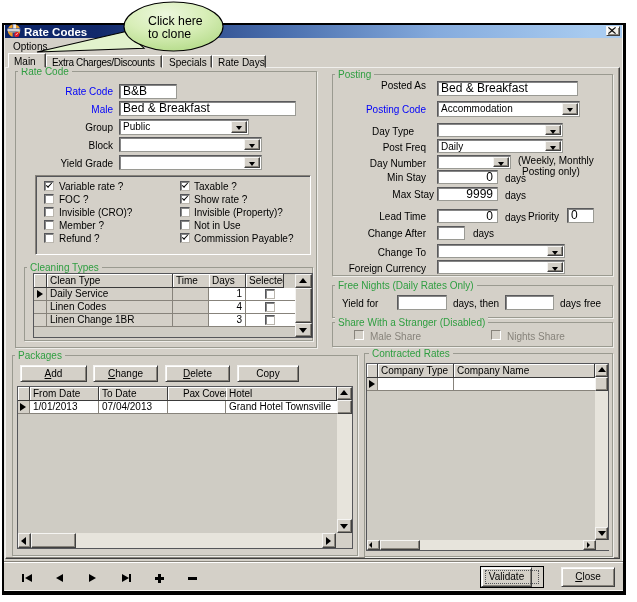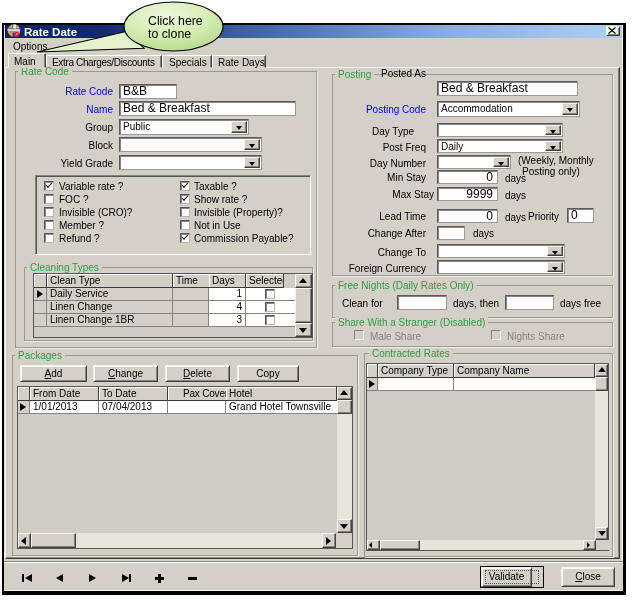--- a/index.html
+++ b/index.html
@@ -32,21 +32,21 @@
 <svg class="a" style="left:7px;top:24px" width="14" height="13" viewBox="0 0 14 13">
  <circle cx="7" cy="6.5" r="6.3" fill="#ef9f29"></circle>
  <rect x="5.6" y="0" width="2.6" height="13" fill="#25418f"></rect>
  <rect x="0" y="4.2" width="14" height="2.4" fill="#25418f"></rect>
  <rect x="6.2" y="0.5" width="2.8" height="4" fill="#ececec"></rect>
  <path d="M0.5 4.8 L12.5 4.8 L13 7.2 L9 8.2 L4 8.2 L0.5 7 Z" fill="#d4d4d4"></path>
  <path d="M1.5 7 L12 7 L10.5 8.6 L3.5 8.6 Z" fill="#8f959d"></path>
  <circle cx="9.8" cy="10.4" r="2.5" fill="#dd1222"></circle>
  <path d="M8.6 10.9 L10.9 9.4" stroke="#fff" stroke-width="0.8" fill="none"></path>
 </svg>
-<div class="t" style="left:24px;top:26px;color:#fff;font-weight:bold;font-size:11.5px">Rate Date</div>
+<div class="t" style="left:24px;top:26px;color:#fff;font-weight:bold;font-size:11.5px">Rate Codes</div>
 <div class="btn" style="left:606px;top:26px;width:14px;height:10px;background:#f1efe9"></div>
 <svg class="a" style="left:608px;top:27px" width="8" height="7" viewBox="0 0 8 7">
     <path d="M0.8 0 L4 2.6 L7.2 0 L8 0.8 L4.9 3.5 L8 6.2 L7.2 7 L4 4.4 L0.8 7 L0 6.2 L3.1 3.5 L0 0.8 Z" fill="#111"></path>
   </svg>
 
 <div class="t" style="left:13px;top:41px">Options</div>
 
 <div class="a" style="left:5px;top:67px;width:615px;height:492px;background:#d4d0c8;border:1px solid;border-color:#f0efec #404040 #404040 #f0efec;box-shadow:inset -1px -1px 0 #87837b"></div>
 
 <div class="a" style="left:8px;top:53px;width:38px;height:15px;background:#d4d0c8;border:1px solid;border-color:#fff #404040 #d4d0c8 #fff;box-shadow:inset -1px 0 0 #87837b;z-index:3"></div>
@@ -55,21 +55,21 @@
 <div class="t" style="left:52px;top:57px;letter-spacing:-0.35px">Extra Charges/Discounts</div>
 <div class="a" style="left:162px;top:55px;width:50px;height:13px;background:#d4d0c8;border:1px solid;border-color:#fff #404040 transparent #fff;box-shadow:inset -1px 0 0 #87837b"></div>
 <div class="t" style="left:169px;top:57px">Specials</div>
 <div class="a" style="left:212px;top:55px;width:54px;height:13px;background:#d4d0c8;border:1px solid;border-color:#fff #404040 transparent #fff;box-shadow:inset -1px 0 0 #87837b"></div>
 <div class="t" style="left:218px;top:57px">Rate Days</div>
 
 <div class="gb" style="left:15px;top:71px;width:302px;height:277px"></div>
 <div class="gl" style="left:18px;top:66px">Rate Code</div>
 <div class="t r" style="left:40px;top:86px;width:73px;color:#0000fa">Rate Code</div>
 <div class="tb" style="left:119px;top:84px;width:58px;height:15px">B&amp;B</div>
-<div class="t r" style="left:40px;top:104px;width:73px;color:#0000fa">Name</div>
+<div class="t r" style="left:40px;top:104px;width:73px;color:#0000fa">Male</div>
 <div class="tb" style="left:119px;top:101px;width:177px;height:15px">Bed &amp; Breakfast</div>
 <div class="t r" style="left:40px;top:122px;width:73px">Group</div>
 <div class="dd" style="left:119px;top:119px;width:130px;height:16px">Public<span class="db">
       <span class="dar"></span>
     </span></div>
 <div class="t r" style="left:40px;top:140px;width:73px">Block</div>
 <div class="dd" style="left:119px;top:137px;width:143px;height:15px">
     <span class="db">
       <span class="dar"></span>
     </span>
@@ -117,21 +117,21 @@
 <div class="hc" style="left:246px;top:274px;width:38px;height:14px">Selected</div>
 
 <div class="a" style="left:34px;top:288px;width:13px;height:13px;background:#d4d0c8;border-right:1px solid #87837b;border-bottom:1px solid #87837b"></div>
 <span class="sel" style="left:37px;top:290px"></span>
 <div class="a" style="left:47px;top:288px;width:126px;height:13px;background:#d4d0c8;border-right:1px solid #87837b;border-bottom:1px solid #87837b;font-size:10px;line-height:12px;padding-left:3px">Daily Service</div>
 <div class="a" style="left:173px;top:288px;width:36px;height:13px;background:#d4d0c8;border-right:1px solid #87837b;border-bottom:1px solid #87837b"></div>
 <div class="a" style="left:209px;top:288px;width:37px;height:13px;background:#fff;border-right:1px solid #87837b;border-bottom:1px solid #87837b;font-size:10px;line-height:12px;text-align:right;padding-right:3px">1</div>
 <div class="a" style="left:246px;top:288px;width:49px;height:13px;background:#fff;border-bottom:1px solid #87837b"></div>
 <div class="cb" style="left:265px;top:289px"></div>
 <div class="a" style="left:34px;top:301px;width:13px;height:13px;background:#d4d0c8;border-right:1px solid #87837b;border-bottom:1px solid #87837b"></div>
-<div class="a" style="left:47px;top:301px;width:126px;height:13px;background:#d4d0c8;border-right:1px solid #87837b;border-bottom:1px solid #87837b;font-size:10px;line-height:12px;padding-left:3px">Linen Change</div>
+<div class="a" style="left:47px;top:301px;width:126px;height:13px;background:#d4d0c8;border-right:1px solid #87837b;border-bottom:1px solid #87837b;font-size:10px;line-height:12px;padding-left:3px">Linen Codes</div>
 <div class="a" style="left:173px;top:301px;width:36px;height:13px;background:#d4d0c8;border-right:1px solid #87837b;border-bottom:1px solid #87837b"></div>
 <div class="a" style="left:209px;top:301px;width:37px;height:13px;background:#fff;border-right:1px solid #87837b;border-bottom:1px solid #87837b;font-size:10px;line-height:12px;text-align:right;padding-right:3px">4</div>
 <div class="a" style="left:246px;top:301px;width:49px;height:13px;background:#fff;border-bottom:1px solid #87837b"></div>
 <div class="cb" style="left:265px;top:302px"></div>
 <div class="a" style="left:34px;top:314px;width:13px;height:13px;background:#d4d0c8;border-right:1px solid #87837b;border-bottom:1px solid #87837b"></div>
 <div class="a" style="left:47px;top:314px;width:126px;height:13px;background:#d4d0c8;border-right:1px solid #87837b;border-bottom:1px solid #87837b;font-size:10px;line-height:12px;padding-left:3px">Linen Change 1BR</div>
 <div class="a" style="left:173px;top:314px;width:36px;height:13px;background:#d4d0c8;border-right:1px solid #87837b;border-bottom:1px solid #87837b"></div>
 <div class="a" style="left:209px;top:314px;width:37px;height:13px;background:#fff;border-right:1px solid #87837b;border-bottom:1px solid #87837b;font-size:10px;line-height:12px;text-align:right;padding-right:3px">3</div>
 <div class="a" style="left:246px;top:314px;width:49px;height:13px;background:#fff;border-bottom:1px solid #87837b"></div>
 <div class="cb" style="left:265px;top:315px"></div>
@@ -173,21 +173,21 @@
 <div class="sb" style="left:18px;top:533px;width:334px;height:15px"></div>
 <div class="sbtn" style="left:18px;top:533px;width:13px;height:15px"></div>
 <span class="tu" style="left:21px;top:537px;border-right:5px solid #000;border-left:none"></span>
 <div class="sbtn" style="left:31px;top:533px;width:45px;height:15px"></div>
 <div class="sbtn" style="left:322px;top:533px;width:14px;height:15px"></div>
 <span class="tu" style="left:326px;top:537px;border-left:5px solid #000;border-right:none"></span>
 <div class="a" style="left:336px;top:533px;width:16px;height:15px;background:#d4d0c8"></div>
 
 <div class="gb" style="left:332px;top:74px;width:281px;height:202px"></div>
 <div class="gl" style="left:335px;top:69px">Posting</div>
-<div class="t r" style="left:336px;top:68px;width:90px">Posted As</div>
+<div class="t r" style="left:336px;top:80px;width:90px">Posted As</div>
 <div class="tb" style="left:437px;top:81px;width:141px;height:15px">Bed &amp; Breakfast</div>
 <div class="t r" style="left:336px;top:104px;width:90px;color:#0000fa">Posting Code</div>
 <div class="dd" style="left:437px;top:101px;width:143px;height:16px">Accommodation<span class="db">
       <span class="dar"></span>
     </span></div>
 <div class="t r" style="left:324px;top:126px;width:90px">Day Type</div>
 <div class="dd" style="left:437px;top:123px;width:126px;height:14px">
     <span class="db">
       <span class="dar"></span>
     </span>
@@ -226,21 +226,21 @@
   </div>
 <div class="t r" style="left:336px;top:263px;width:90px">Foreign Currency</div>
 <div class="dd" style="left:437px;top:260px;width:128px;height:14px">
     <span class="db">
       <span class="dar"></span>
     </span>
   </div>
 
 <div class="gb" style="left:332px;top:285px;width:281px;height:33px"></div>
 <div class="gl" style="left:335px;top:280px">Free Nights (Daily Rates Only)</div>
-<div class="t" style="left:342px;top:298px">Clean for</div>
+<div class="t" style="left:342px;top:298px">Yield for</div>
 <div class="tb" style="left:397px;top:295px;width:50px;height:15px"></div>
 <div class="t" style="left:453px;top:298px">days, then</div>
 <div class="tb" style="left:505px;top:295px;width:49px;height:15px"></div>
 <div class="t" style="left:560px;top:298px">days free</div>
 
 <div class="gb" style="left:332px;top:322px;width:281px;height:25px"></div>
 <div class="gl" style="left:335px;top:317px">Share With a Stranger (Disabled)</div>
 <div class="cbd" style="left:354px;top:330px"></div>
 <div class="t gy" style="left:370px;top:331px">Male Share</div>
 <div class="cbd" style="left:491px;top:330px"></div>

